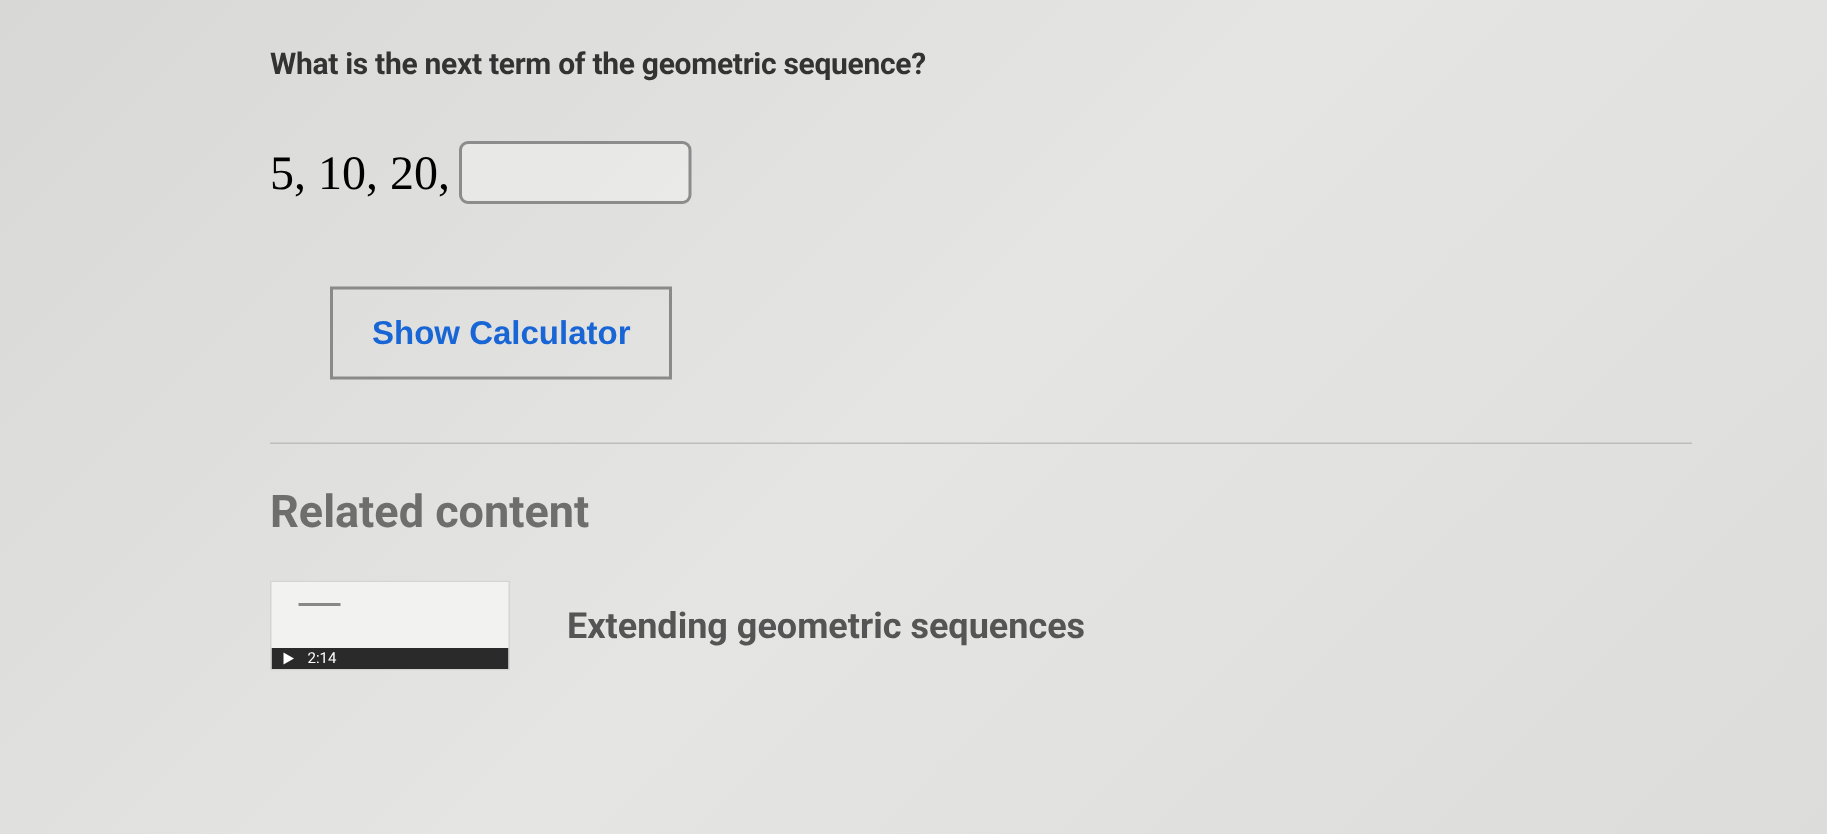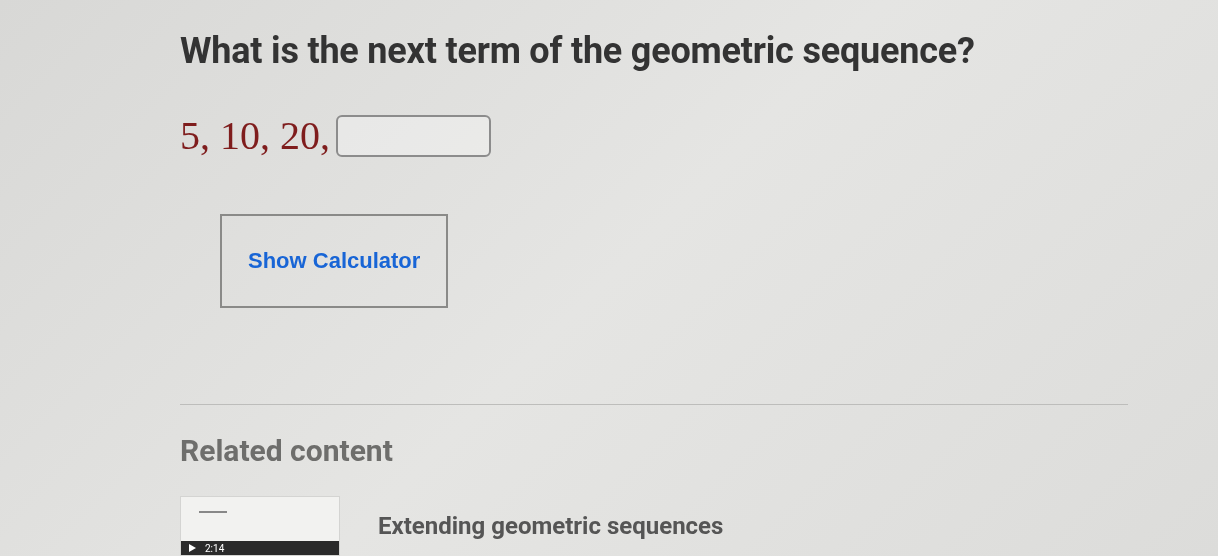--- a/index.html
+++ b/index.html
@@ -10,59 +10,59 @@
     body {
       font-family: -apple-system, BlinkMacSystemFont, "Segoe UI", Roboto, "Helvetica Neue", Arial, sans-serif;
       background: linear-gradient(135deg, #d8d8d6 0%, #e5e5e3 50%, #dcdcda 100%);
       width: 1218px;
       height: 556px;
       padding: 30px 0 0 180px;
       color: #2a2a2a;
       overflow: hidden;
     }
     .question {
-      font-size: 36px;
+      font-size: 20px;
       font-weight: 700;
       color: #333;
       margin-bottom: 40px;
       letter-spacing: -0.2px;
     }
     .sequence-row {
       display: flex;
       align-items: center;
       margin-bottom: 55px;
     }
     .sequence {
       font-family: Georgia, "Times New Roman", serif;
-      font-size: 40px;
-      color: #7f1d1d;
+      font-size: 32px;
+      color: #000000;
       font-weight: 500;
     }
     .answer-input {
       width: 155px;
       height: 42px;
       border: 2px solid #8c8c8c;
       border-radius: 6px;
       background: rgba(255,255,255,0.3);
       font-size: 24px;
       padding: 0 10px;
       margin-left: 6px;
       outline: none;
     }
     .calc-btn {
       display: inline-block;
       border: 2px solid #8a8a88;
       background: transparent;
       color: #1865d6;
       font-size: 22px;
       font-weight: 700;
-      padding: 32px 26px;
+      padding: 16px 26px;
       cursor: pointer;
       margin-left: 40px;
-      margin-bottom: 96px;
+      margin-bottom: 42px;
     }
     .divider {
       border: none;
       border-top: 1px solid #bdbdbb;
       margin: 0 90px 28px 0;
     }
     .related-heading {
       font-size: 30px;
       font-weight: 700;
       color: #6e6e6c;

